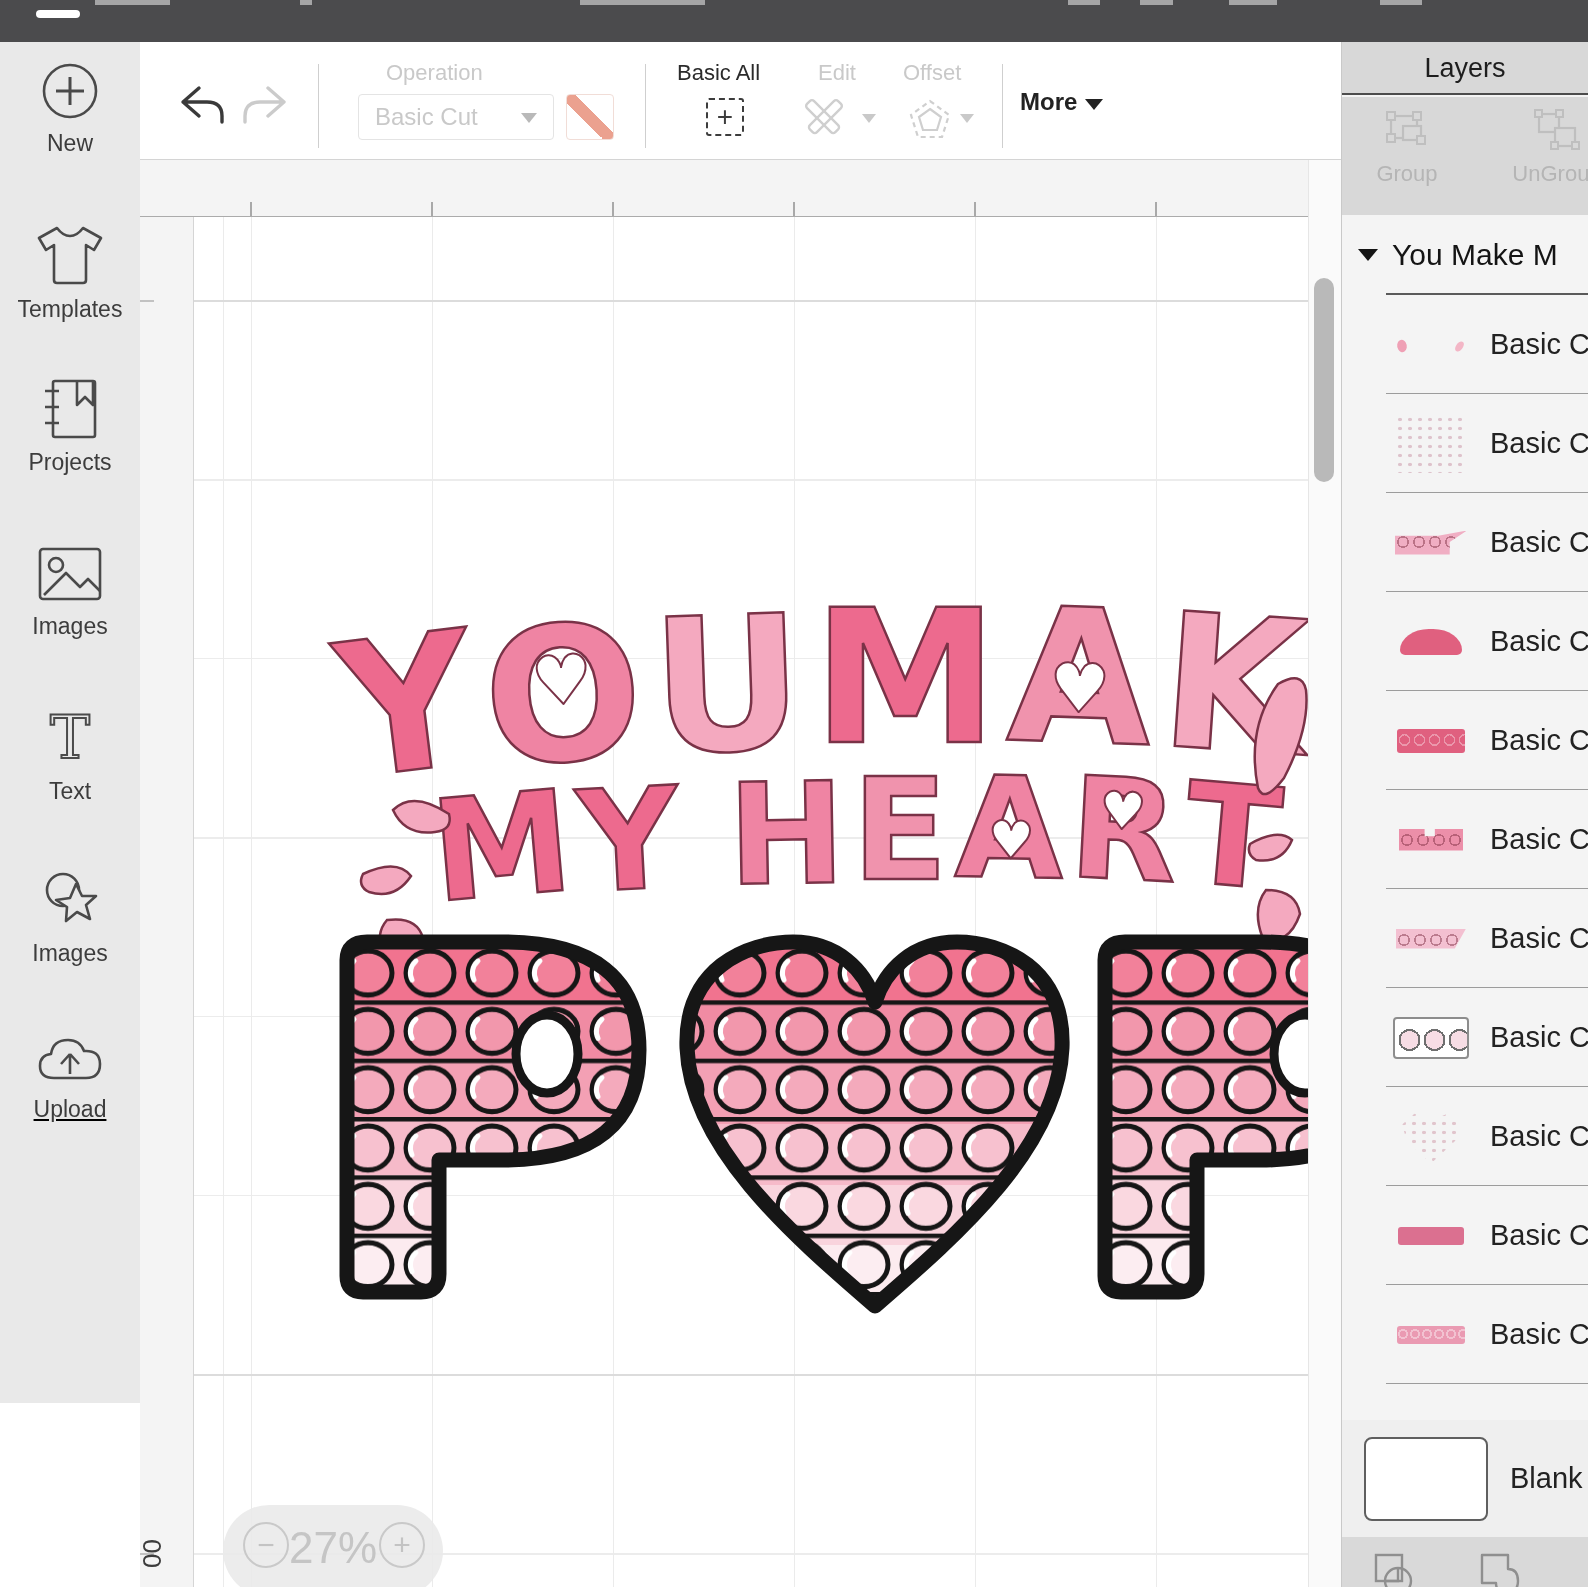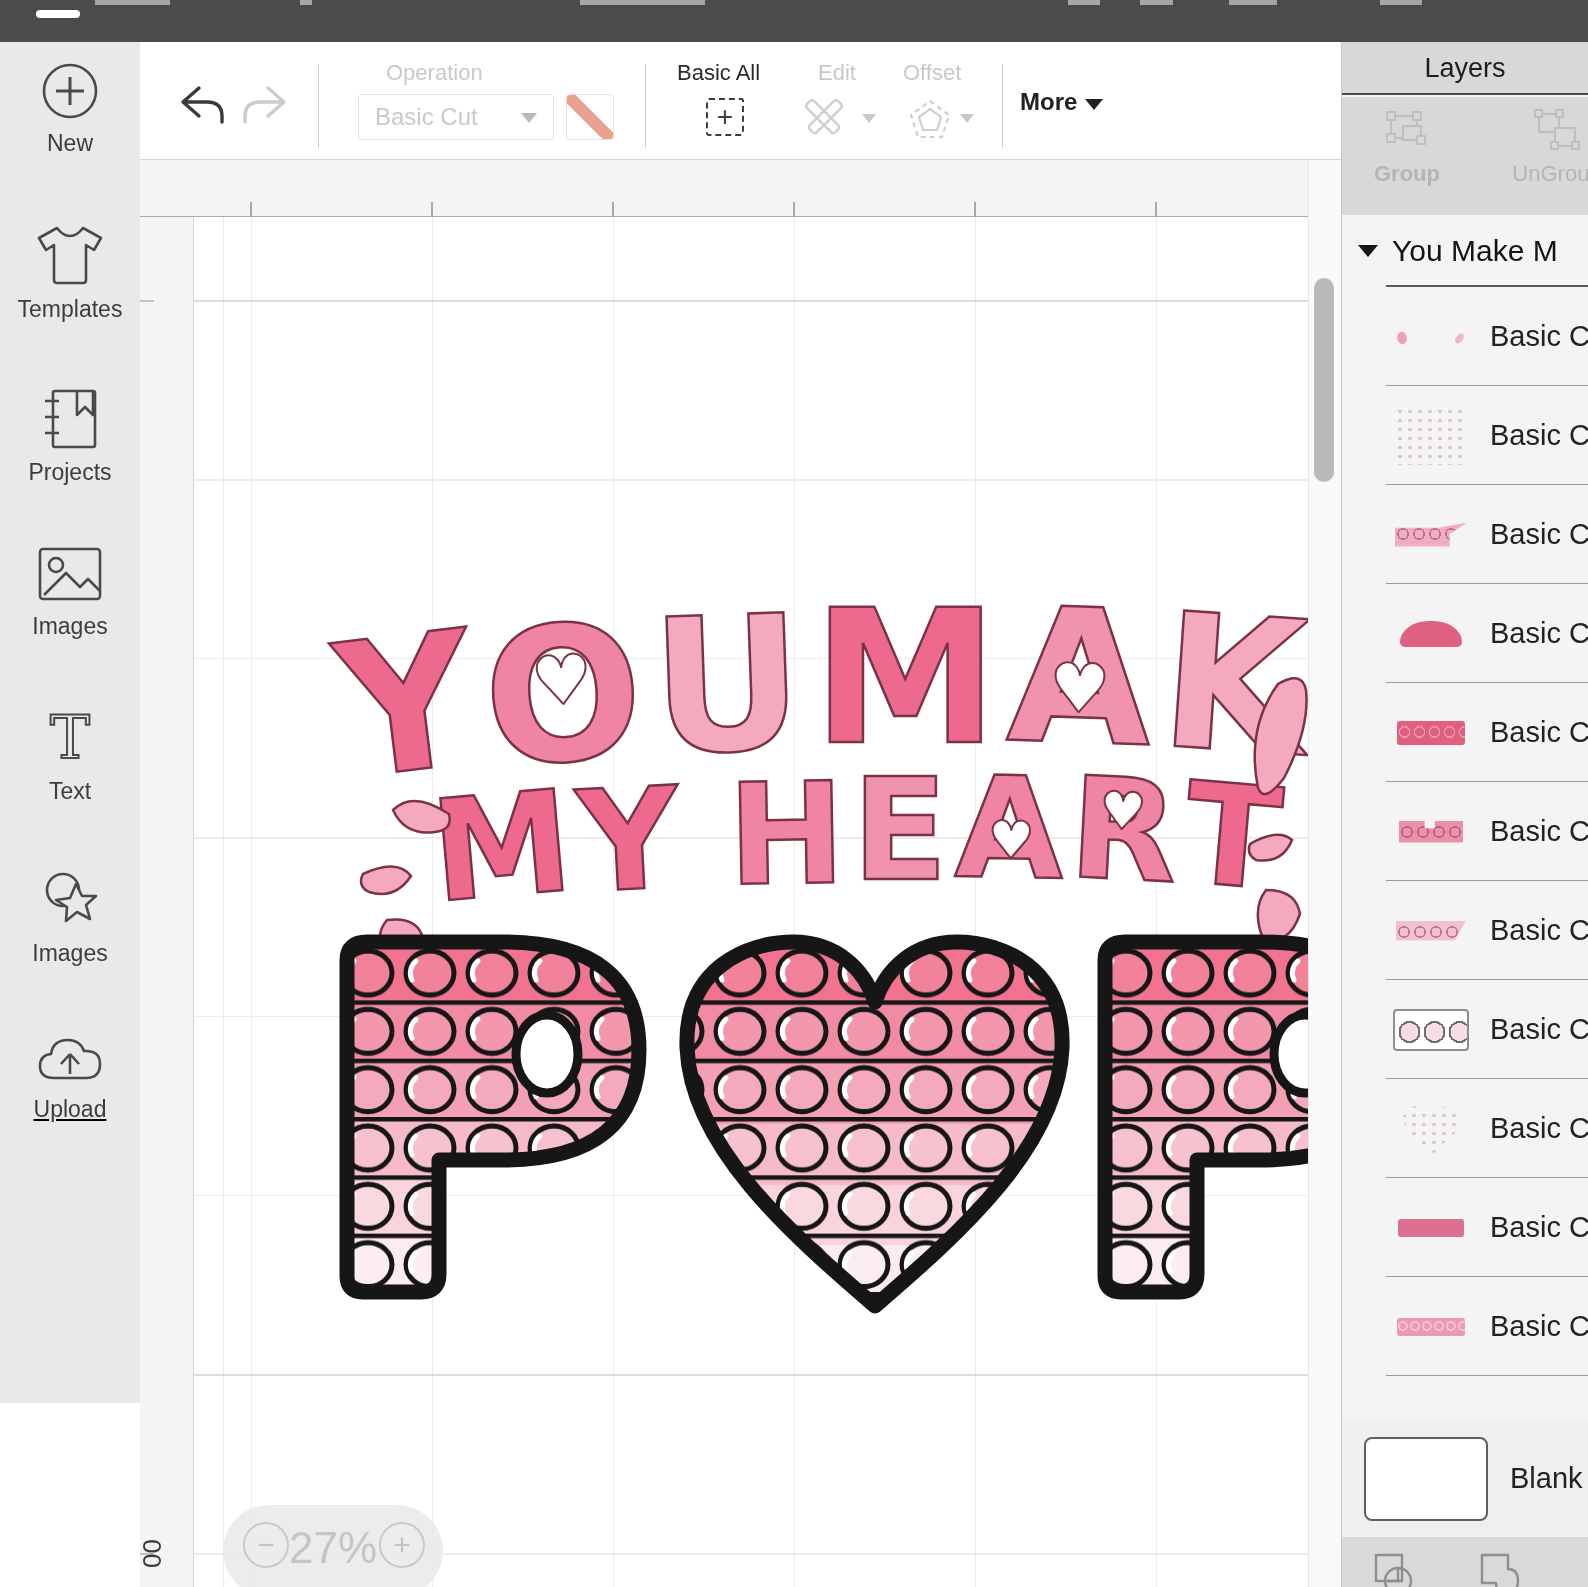--- a/index.html
+++ b/index.html
@@ -74,21 +74,21 @@
   .zoom-val { position:absolute; left:0; right:0; top:18px; text-align:center; font-size:44px; color:#c5c5c5; }
 
   
   .panel { position:absolute; left:1341px; top:42px; width:247px; height:1545px; background:#f4f4f4; border-left:1px solid #c9c9c9; }
   .panel-header { position:absolute; left:0; top:0; width:100%; height:53px; background:#d8d8d8; border-bottom:2px solid #4c4c4c;
     text-align:center; font-size:27px; color:#1e1e1e; line-height:53px; }
   .panel-actions { position:absolute; left:0; top:55px; width:100%; height:118px; background:#d8d8d8; }
   .panel-action { position:absolute; top:10px; width:110px; text-align:center; color:#b5b5b5; font-size:22px; }
   .panel-action svg { display:block; margin:0 auto 6px auto; }
   .panel-list { position:absolute; left:0; top:173px; width:100%; height:1205px; background:#f4f4f4; overflow:hidden; }
-  .group-row { position:relative; height:72px; display:flex; align-items:center; white-space:nowrap; }
+  .group-row { position:relative; height:80px; display:flex; align-items:center; white-space:nowrap; }
   .group-caret { width:0; height:0; margin-left:16px; border-left:10px solid transparent; border-right:10px solid transparent; border-top:12px solid #141414; }
   .group-name { margin-left:14px; font-size:30px; color:#141414; }
   .group-row::after { content:""; position:absolute; left:44px; right:-10px; bottom:0; height:2px; background:#5a5a5a; }
   .layer-row { position:relative; height:99px; display:flex; align-items:center; white-space:nowrap; cursor:pointer; }
   .layer-row::after { content:""; position:absolute; left:44px; right:-10px; bottom:0; height:1.5px; background:#9c9c9c; }
   .thumb-box { width:90px; margin-left:44px; display:flex; justify-content:center; align-items:center; flex:none; }
   .layer-label { margin-left:14px; font-size:29px; color:#222; }
   .panel-mat { position:absolute; left:0; top:1378px; width:100%; height:117px; background:#efefef; display:flex; align-items:center; white-space:nowrap; }
   .mat-thumb { width:124px; height:84px; margin-left:22px; background:#fff; border:2.5px solid #5f5f5f; border-radius:8px; flex:none; }
   .mat-label { margin-left:22px; font-size:29px; color:#222; }
@@ -143,21 +143,21 @@
         <path d="M31,17 V45 M17,31 H45" stroke="#4a4a4a" stroke-width="3" fill="none"></path>
       </svg>
       <span class="side-label">New</span>
     </div>
     <div class="side-item" style="top:180px;">
       <svg width="74" height="66" viewBox="0 0 74 66">
         <path d="M24,6 L6,16 L13,28 L21,23 L21,58 Q21,61 24,61 L50,61 Q53,61 53,58 L53,23 L61,28 L68,16 L50,6 Q44,14 37,14 Q30,14 24,6 Z" fill="none" stroke="#4a4a4a" stroke-width="2.6" stroke-linejoin="round"></path>
       </svg>
       <span class="side-label">Templates</span>
     </div>
-    <div class="side-item" style="top:345px;text-align:center;">
+    <div class="side-item" style="top:335px;text-align:center;">
       <svg width="70" height="64" viewBox="0 0 70 64">
         <rect x="18" y="4" width="42" height="56" rx="2" fill="none" stroke="#4a4a4a" stroke-width="2.6"></rect>
         <path d="M42,4 V28 L50,20 L58,28 V4" fill="none" stroke="#4a4a4a" stroke-width="2.6" stroke-linejoin="round"></path>
         <path d="M10,14 H24 M10,30 H24 M10,46 H24" stroke="#4a4a4a" stroke-width="2.6"></path>
       </svg>
       <span class="side-label">Projects</span>
     </div>
     <div class="side-item" style="top:503px;">
       <svg width="72" height="60" viewBox="0 0 72 60">
         <rect x="6" y="4" width="60" height="50" rx="3" fill="none" stroke="#4a4a4a" stroke-width="2.6"></rect>
@@ -328,21 +328,21 @@
   </div>
 
   <div class="gutter">
     <div class="scroll-thumb"></div>
   </div>
 
   <div class="panel">
     <div class="panel-header">Layers</div>
 
     <div class="panel-actions">
-      <div class="panel-action" style="left:10px;font-weight:bold;">
+      <div class="panel-action" style="left:10px;">
         <svg width="46" height="48" viewBox="0 0 46 48">
           <rect x="7" y="9" width="26" height="22" fill="none" stroke="#bfbfbf" stroke-width="2.2"></rect>
           <rect x="19" y="19" width="18" height="14" fill="#d8d8d8" stroke="#bfbfbf" stroke-width="2.2"></rect>
           <rect x="3" y="5" width="8" height="8" fill="#d8d8d8" stroke="#bfbfbf" stroke-width="2"></rect>
           <rect x="29" y="5" width="8" height="8" fill="#d8d8d8" stroke="#bfbfbf" stroke-width="2"></rect>
           <rect x="3" y="27" width="8" height="8" fill="#d8d8d8" stroke="#bfbfbf" stroke-width="2"></rect>
           <rect x="33" y="29" width="8" height="8" fill="#d8d8d8" stroke="#bfbfbf" stroke-width="2"></rect>
         </svg>
         <span>Group</span>
       </div>

